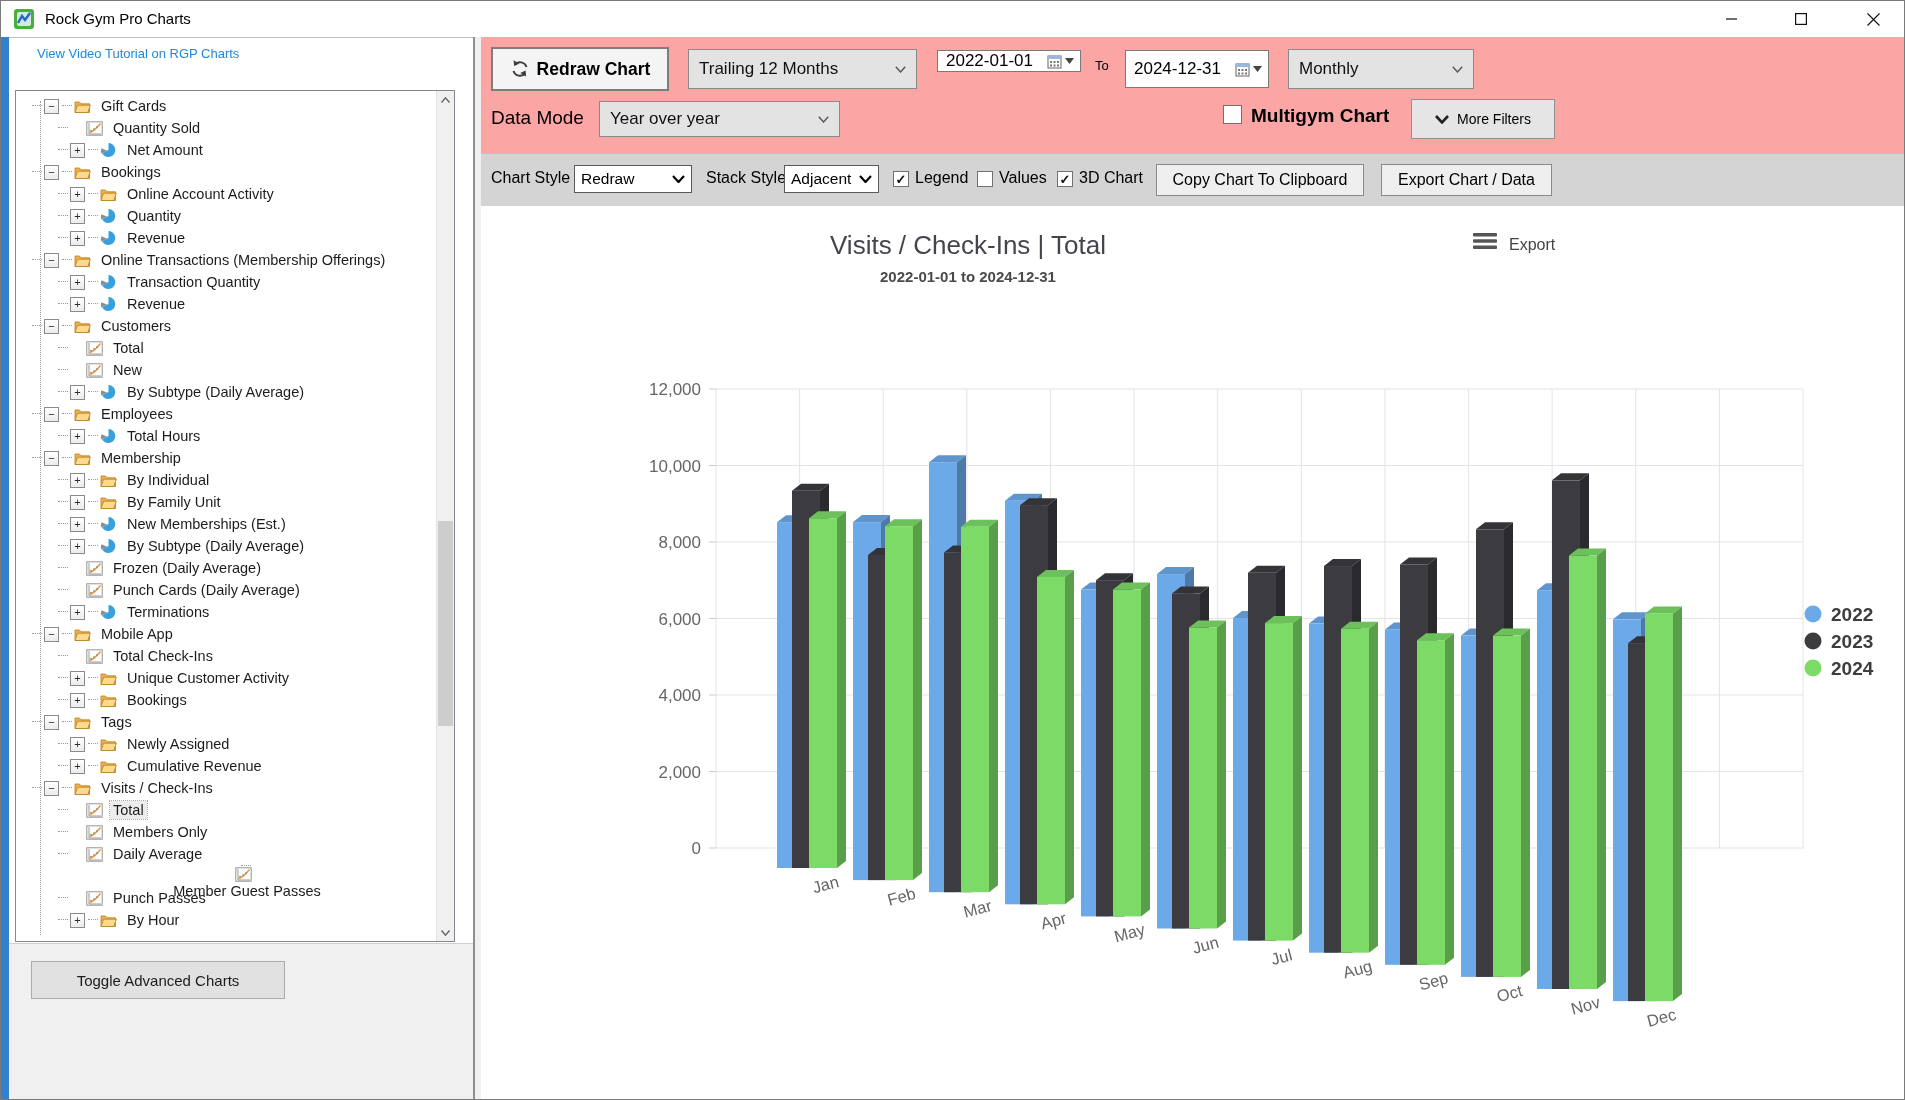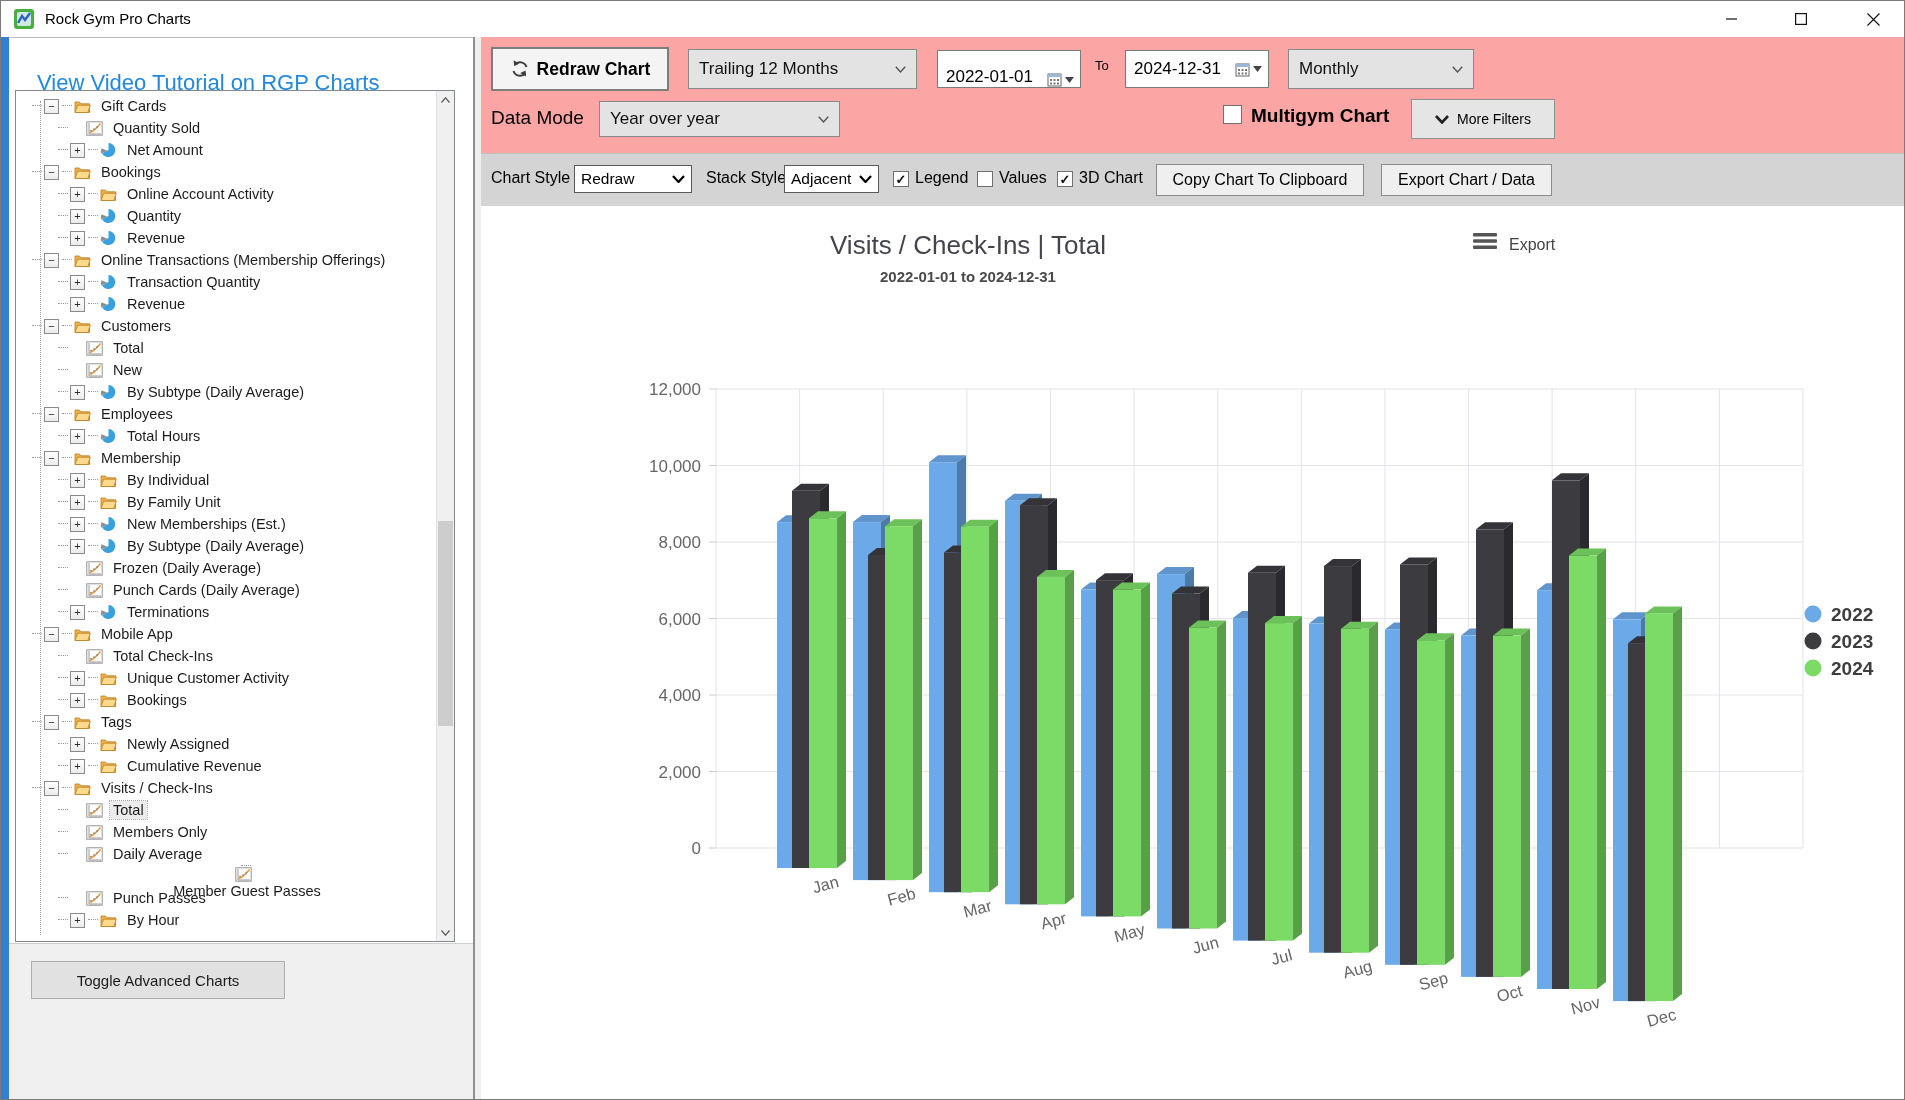--- a/index.html
+++ b/index.html
@@ -7,21 +7,21 @@
           border:1px solid #7a7a7a;box-sizing:border-box;}
   
   #titlebar{position:absolute;left:0;top:0;width:1905px;height:36px;background:#ffffff;}
   #titlebar .title{position:absolute;left:44px;top:0;line-height:36px;font-size:15px;color:#000;}
   #appicon{position:absolute;left:12px;top:7px;width:22px;height:22px;}
   .winbtn{position:absolute;top:0;width:46px;height:36px;display:flex;align-items:center;justify-content:center;}
   
   #accent{position:absolute;left:0;top:36px;width:8px;height:1064px;}
   
   #leftpanel{position:absolute;left:8px;top:36px;width:464px;height:1064px;background:#ffffff;border-top:1px solid #bfbfbf;}
-  #tutorial-link{position:absolute;left:28px;top:32px;font-size:22px;color:#2288dd;cursor:pointer;}
+  #tutorial-link{position:absolute;left:28px;top:8px;font-size:13px;color:#2288dd;cursor:pointer;}
   #treebox{position:absolute;left:6px;top:52px;width:440px;height:852px;background:#fff;border:1px solid #828790;box-sizing:border-box;overflow:hidden;}
   #treelist{position:absolute;left:0;top:4px;right:18px;}
   .vguide{position:absolute;left:24px;top:10px;bottom:6px;border-left:1px dotted #9a9a9a;}
   .trow{position:relative;height:22px;display:flex;align-items:center;font-size:14.5px;color:#1c1c1c;white-space:nowrap;}
   .trow .stub{display:inline-block;width:10px;height:1px;border-top:1px dotted #9a9a9a;margin-right:2px;}
   .expander{display:inline-flex;width:13px;height:13px;border:1px solid #8a8a8a;background:linear-gradient(#fff,#ececec);
             align-items:center;justify-content:center;font-size:11px;line-height:11px;color:#2b2b2b;margin-right:3px;flex:none;}
   .ticon{display:inline-flex;width:18px;height:16px;margin-right:6px;flex:none;align-items:center;}
   .tlabel{padding:1px 3px;}
   .tlabel.selected{background:#ececec;outline:1px dotted #a8a8a8;}
@@ -652,21 +652,21 @@
       <span>Redraw Chart</span>
     </div>
 
     <div class="abs combo" style="left:207px;top:12px;width:229px;height:40px;">
       <span>Trailing 12 Months</span>
       <svg width="11" height="7" viewBox="0 0 11 7">
           <polyline points="0.8,0.8 5.5,6 10.2,0.8" fill="none" stroke="#555" stroke-width="1.4"></polyline>
         </svg>
     </div>
 
-    <div class="abs datefield" style="left:456px;top:13px;width:144px;height:38px;align-items:flex-end;">
+    <div class="abs datefield" style="left:456px;top:13px;width:144px;height:22px;">
       <span>2022-01-01</span>
       <span style="display:flex;align-items:center;gap:3px;">
         <svg width="15" height="15" viewBox="0 0 15 15">
           <rect x="1" y="2" width="13" height="12" fill="#fff" stroke="#666"></rect>
             <rect x="1" y="2" width="13" height="3" fill="#9db8d6"></rect>
           <g fill="#777">
               <rect x="3" y="7" width="2" height="2"></rect>
               <rect x="6.5" y="7" width="2" height="2"></rect>
               <rect x="10" y="7" width="2" height="2"></rect>
               <rect x="3" y="10.5" width="2" height="2"></rect>

